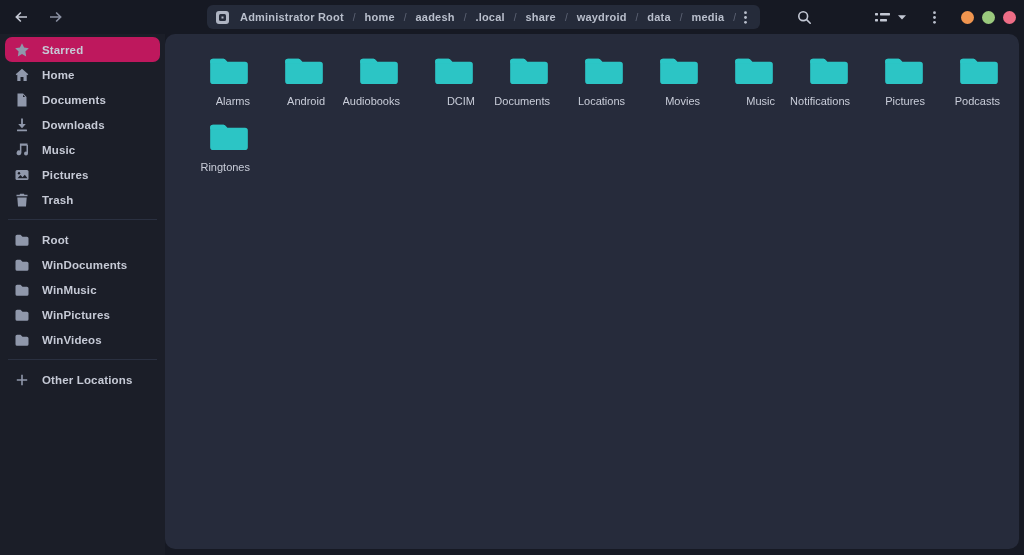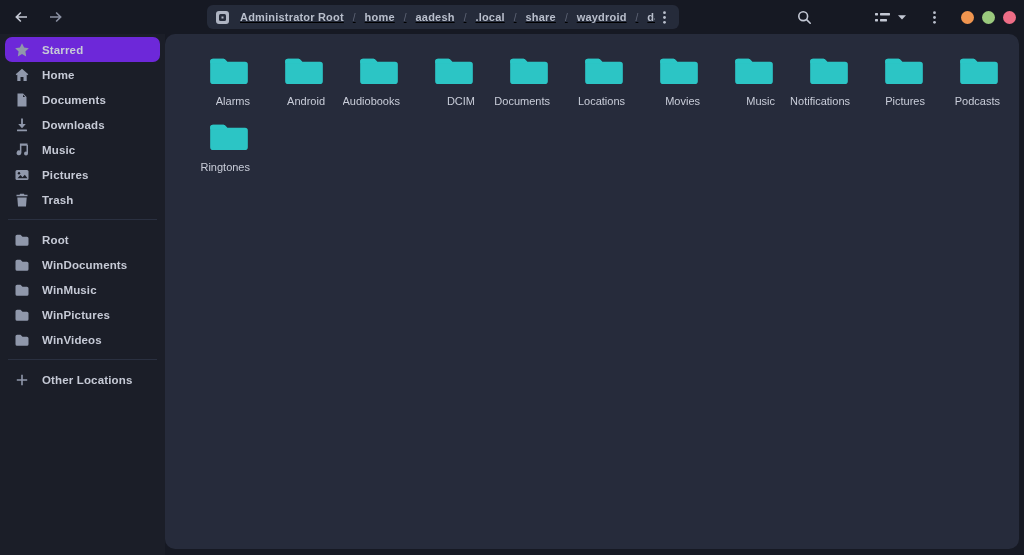--- a/index.html
+++ b/index.html
@@ -13,23 +13,23 @@
   }
   .window { width:1024px; height:555px; display:flex; flex-direction:column; }
 
   
   .header { height:34px; position:relative; flex:0 0 34px; }
   .nav-arrows { position:absolute; left:10px; top:0; height:34px; display:flex; align-items:center; gap:13px; }
   .icon-btn { width:22px; height:22px; display:flex; align-items:center; justify-content:center; border-radius:5px; cursor:pointer; }
   .icon svg, .icon-btn svg { display:block; }
 
   .path-pill {
-    position:absolute; left:207px; top:5px; width:472px; height:24px;
+    position:absolute; left:207px; top:5px; width:553px; height:24px;
     background:#252b3a; border-radius:6px;
-    display:flex; align-items:center; padding:0 6px 0 8px;text-decoration:underline;
+    display:flex; align-items:center; padding:0 6px 0 8px;
   }
   .breadcrumb { flex:1; display:flex; align-items:center; overflow:hidden; white-space:nowrap; }
   .crumb {
     font-size:11px; font-weight:700; color:#b9bfcc;
     background:none; border:none; padding:0 2px; cursor:pointer;
     font-family:"Liberation Sans", sans-serif; letter-spacing:.2px;
   }
   .crumb-sep { font-size:10px; color:#5f6576; margin:0 7px; font-weight:400; }
   .badge-icon { margin-right:8px; display:flex; align-items:center; }
 
@@ -42,21 +42,21 @@
   
   .body { flex:1; display:flex; min-height:0; }
 
   .sidebar { width:165px; background:#1b1e28; padding-top:3px; flex:0 0 165px; }
   .side-item {
     height:25px; margin:0 5px; padding:0 9px; border-radius:7px;
     display:flex; align-items:center; gap:12px; cursor:pointer;
     color:#c6cad6; font-size:11.5px; font-weight:700; letter-spacing:.15px;
   }
   .side-item .icon { width:16px; height:16px; color:#9098ab; flex:0 0 16px; }
-  .side-item.selected { background:#6d28d9; }
+  .side-item.selected { background:#be185d; }
   .side-sep { height:1px; background:#2a3040; margin:7px 8px; }
 
   .main {
     flex:1; background:#262b3b; border-radius:10px;
     margin:0 5px 6px 0; padding:12px 10px; min-width:0;
   }
   .grid { display:flex; flex-wrap:wrap; align-content:flex-start; }
   .folder-cell {
     width:75px; height:66px; padding-top:8px; border-radius:8px;
     display:flex; flex-direction:column; align-items:flex-end; cursor:pointer;

